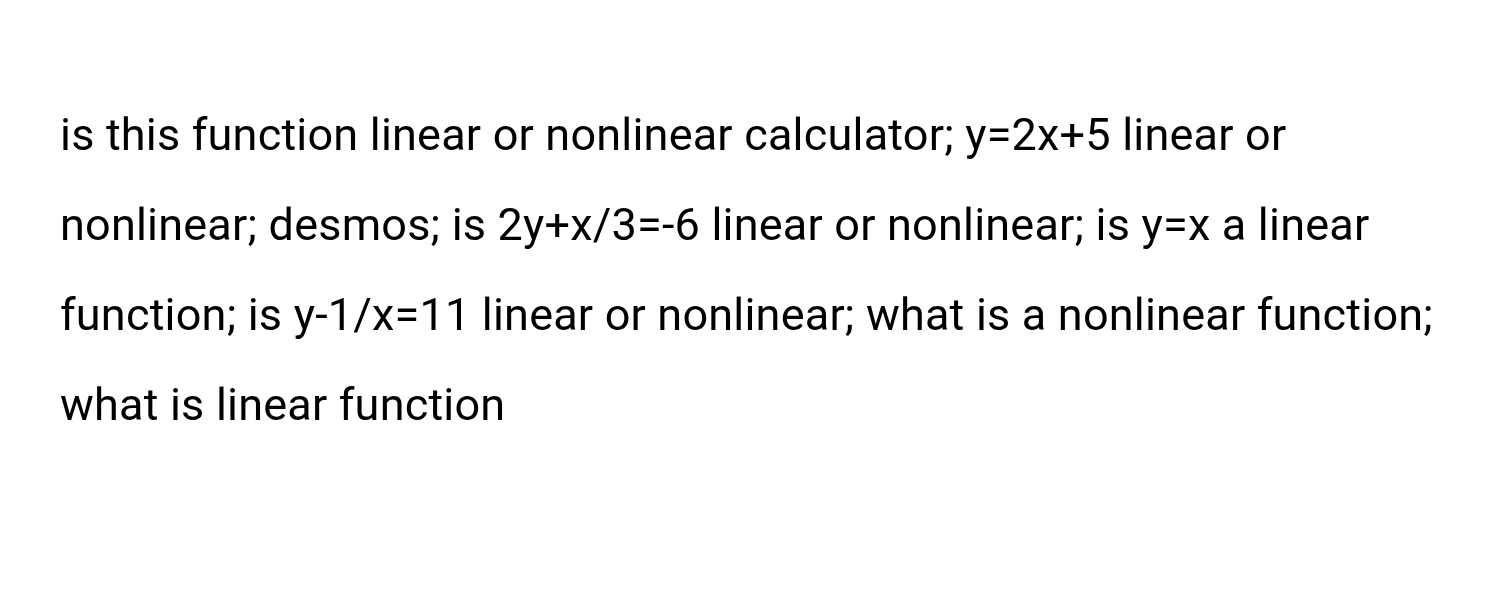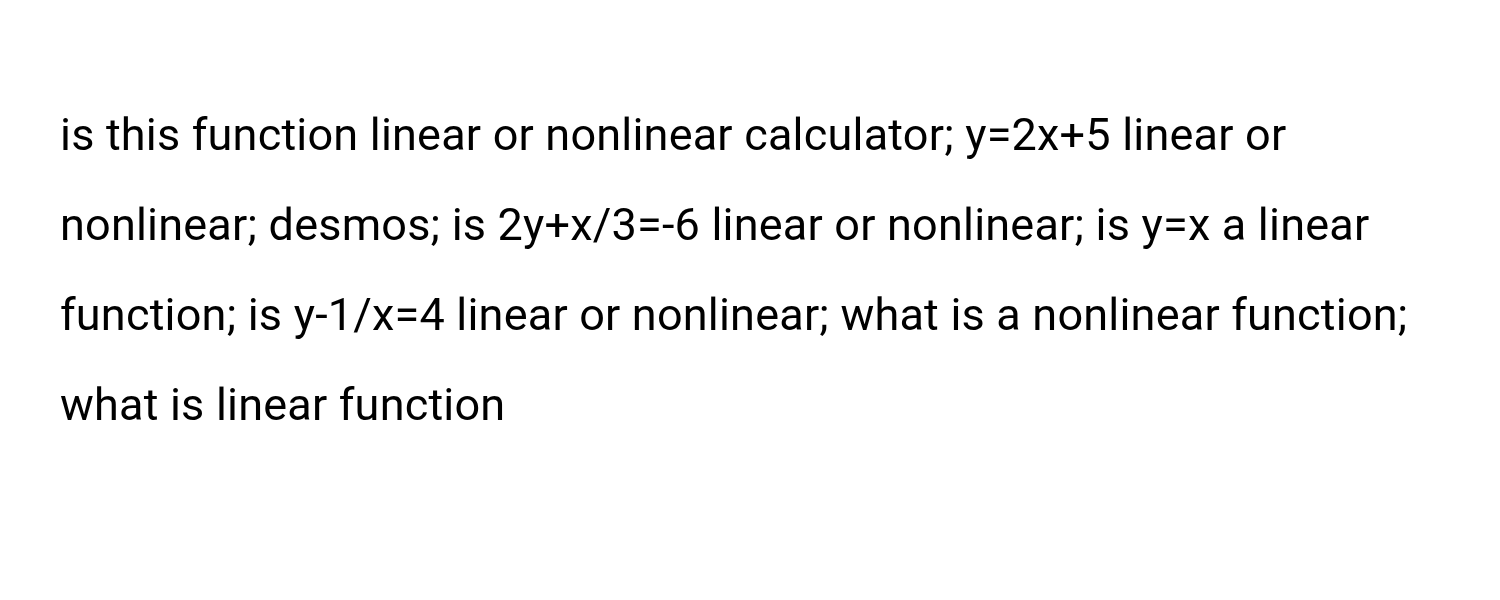--- a/index.html
+++ b/index.html
@@ -16,13 +16,13 @@
     font-size: 45px;
     line-height: 2.0;
     color: #000000;
     font-weight: 400;
     letter-spacing: 0.2px;
   }
 </style>
 </head>
 <body>
 
-<div class="content">is this function linear or nonlinear calculator; y=2x+5 linear or nonlinear; desmos; is 2y+x/3=-6 linear or nonlinear; is y=x a linear function; is y-1/x=4 linear or nonlinear; what is a nonlinear function; what is linear function</div>
+<div class="content">is this function linear or nonlinear calculator; y=2x+5 linear or nonlinear; desmos; is 2y+x/3=-6 linear or nonlinear; is y=x a linear function; is y-1/x=11 linear or nonlinear; what is a nonlinear function; what is linear function</div>
 
 </body></html>

